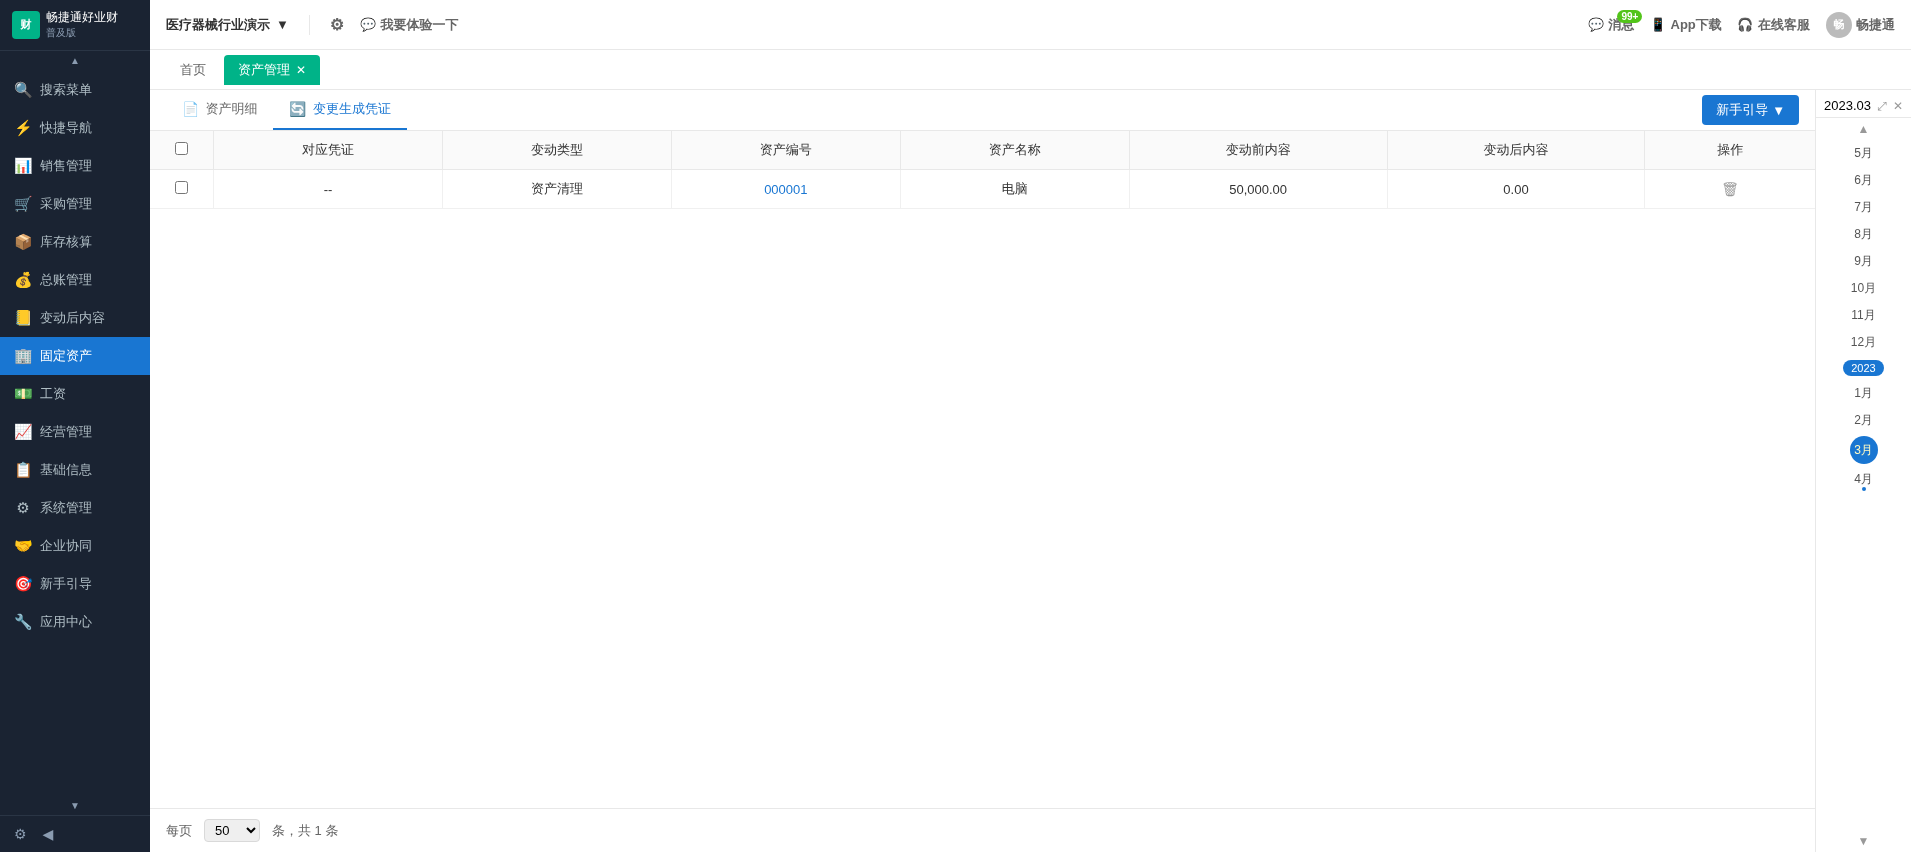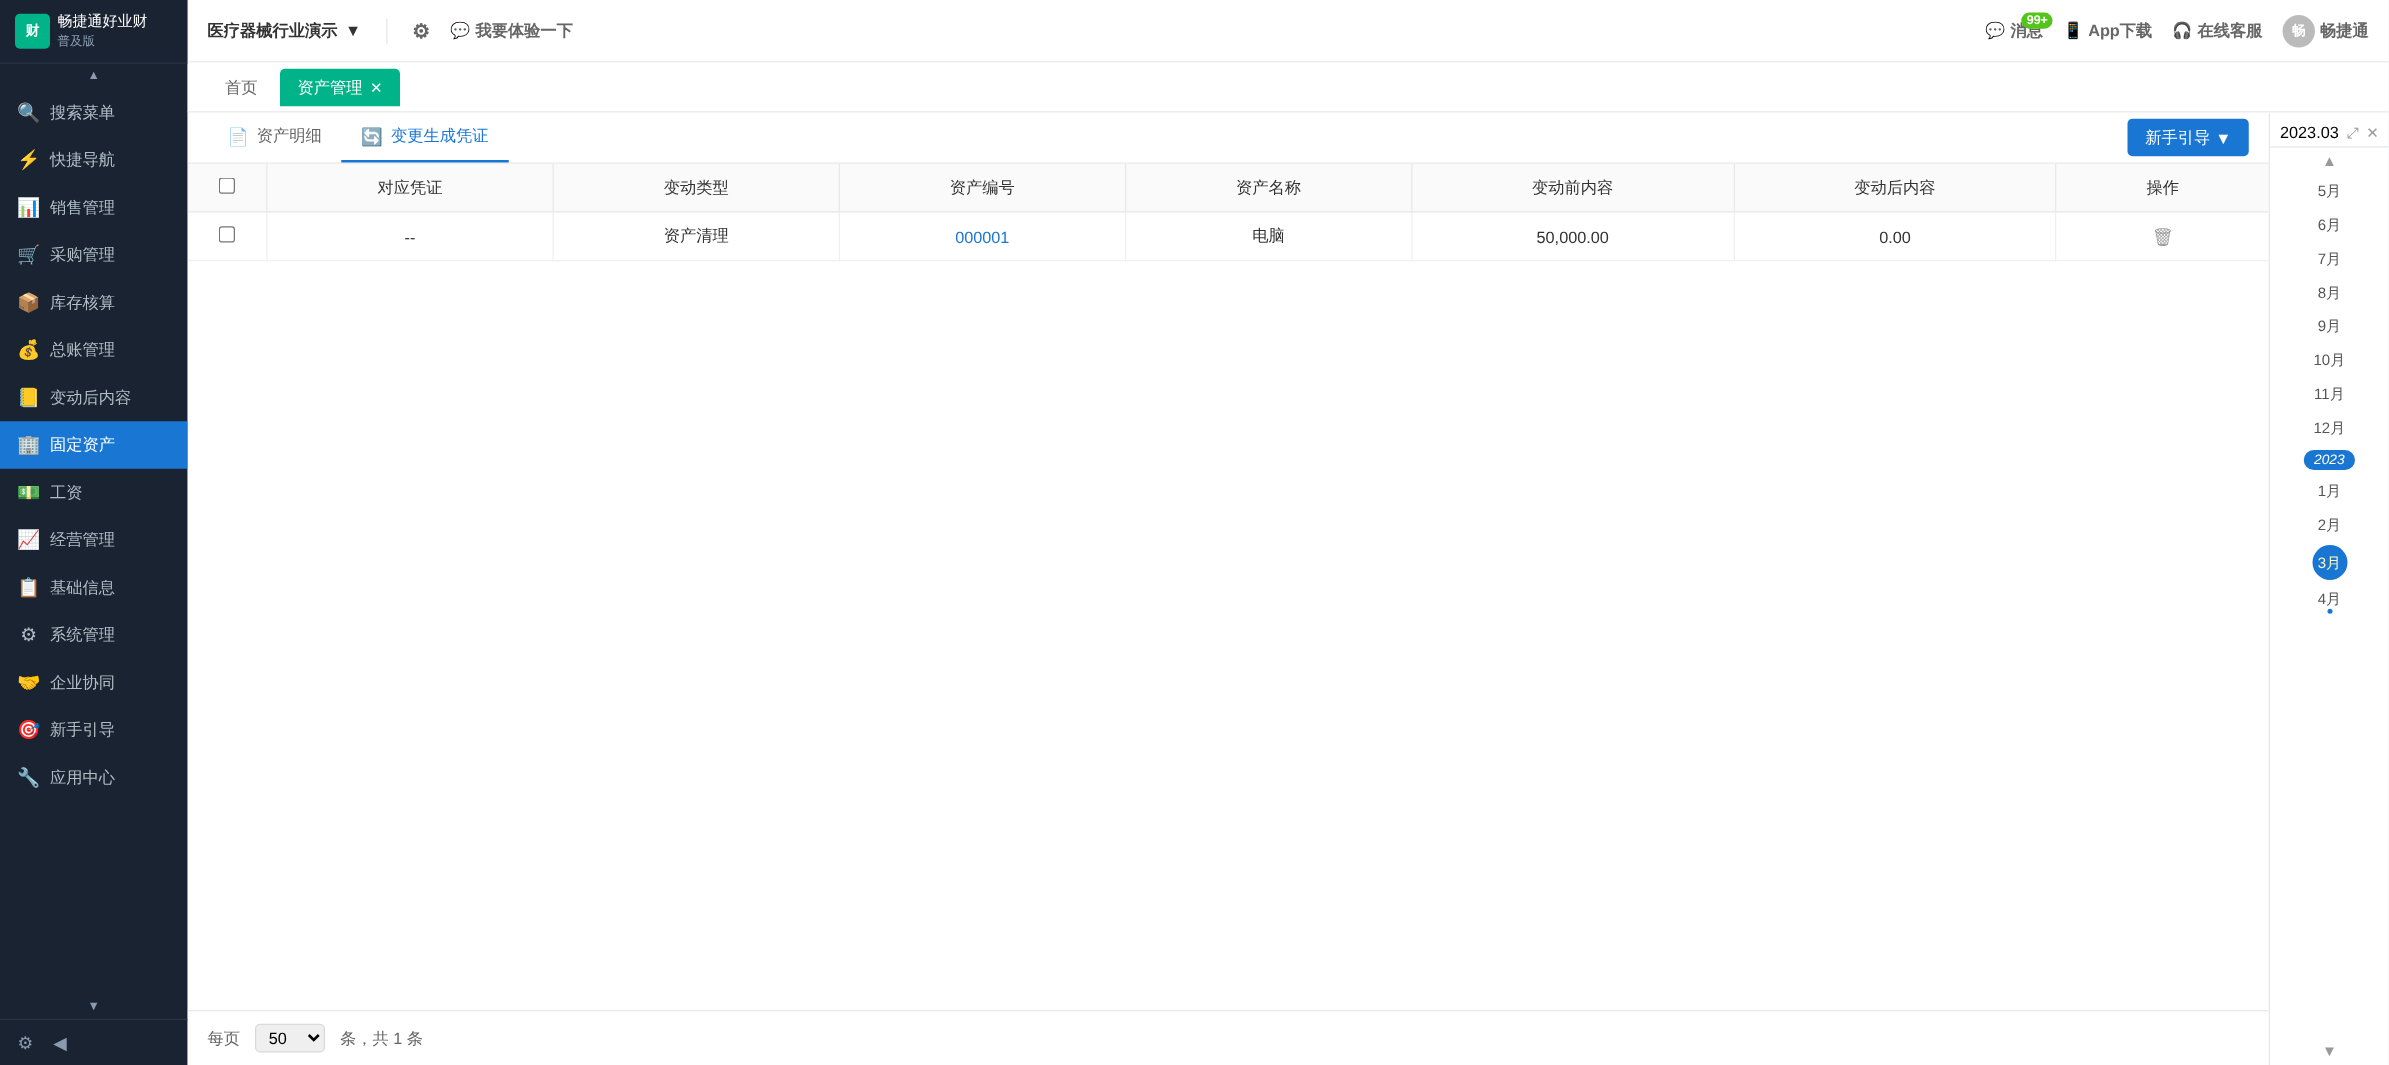--- a/index.html
+++ b/index.html
@@ -311,21 +311,20 @@
     .date-year-badge {
       background: #1976d2;
       color: #fff;
       border-radius: 10px;
       padding: 2px 8px;
       font-size: 11px;
       margin: 4px auto;
       display: block;
       text-align: center;
       width: fit-content;
-      font-style: italic;
     }
     .date-nav-btn {
       display: flex; align-items: center; justify-content: center;
       cursor: pointer; color: #999; font-size: 12px; padding: 4px;
     }
   </style>
 </head>
 <body>
 
 <div class="sidebar">

